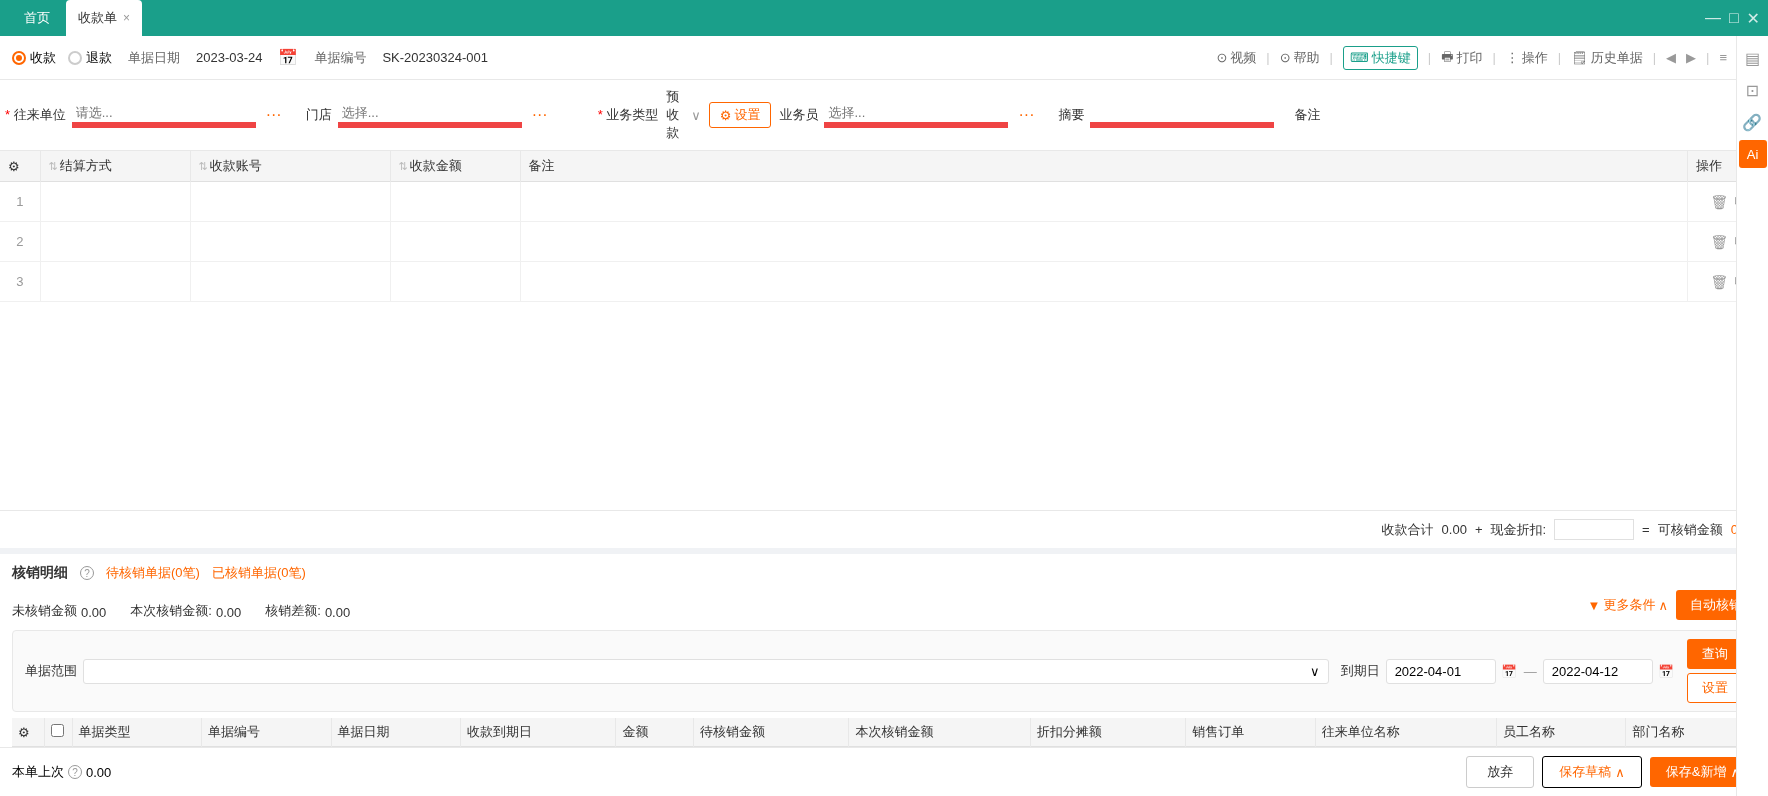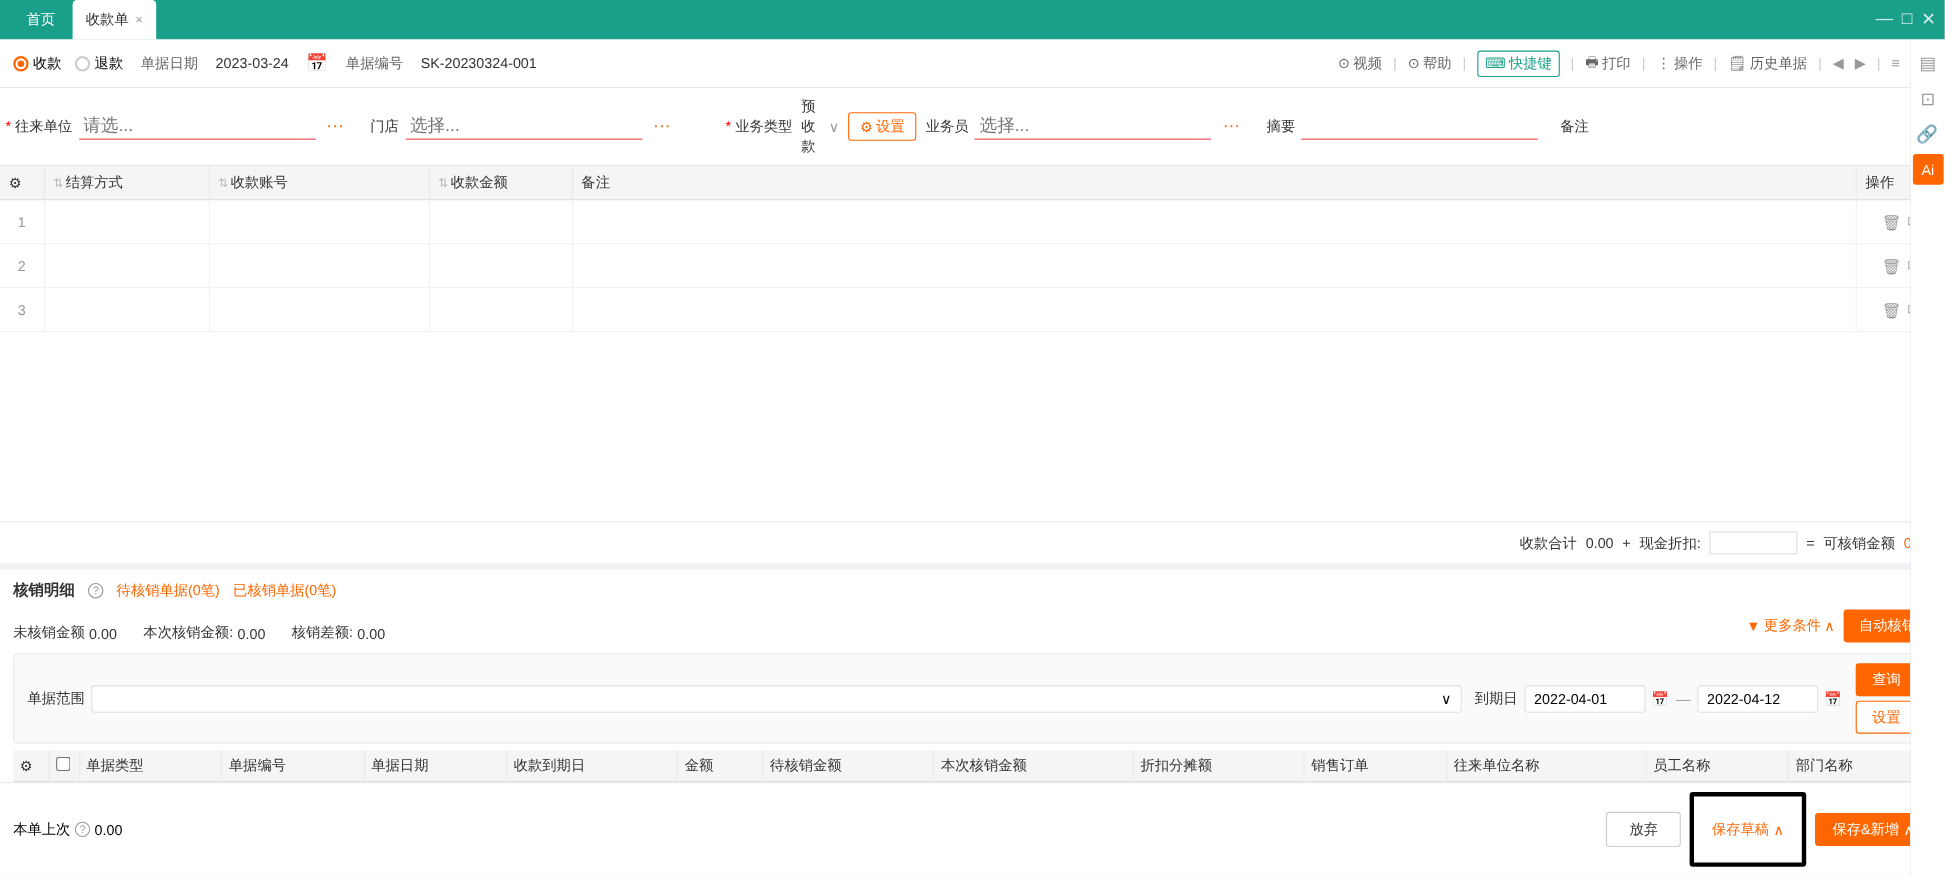--- a/index.html
+++ b/index.html
@@ -150,24 +150,24 @@
       color: #333;
       font-size: 13px;
     }
     .field-name.required::before {
       content: '* ';
       color: red;
     }
     .field-input {
       flex: 1;
       border: none;
-      border-bottom: 1px solid #ef4444;
+      border-bottom: 6px solid #ef4444;
       outline: none;
       padding: 2px 4px;
-      font-size: 16px;
+      font-size: 13px;
       color: #999;
       background: transparent;
       min-width: 0;
     }
     .field-more {
       color: #f60;
       font-size: 16px;
       cursor: pointer;
       padding: 0 4px;
     }
@@ -410,23 +410,23 @@
       background: white;
       border: 1px solid #ccc;
       padding: 6px 20px;
       border-radius: 3px;
       cursor: pointer;
       font-size: 13px;
       color: #333;
     }
     .btn-save-draft {
       background: white;
-      border: 4px solid #000000;
+      border: 1px solid #000000;
       color: #f60;
-      padding: 21px 16px;
+      padding: 6px 16px;
       border-radius: 3px;
       cursor: pointer;
       font-size: 13px;
       display: flex;
       align-items: center;
       gap: 4px;
     }
     .btn-save-new {
       background: #f60;
       color: white;

